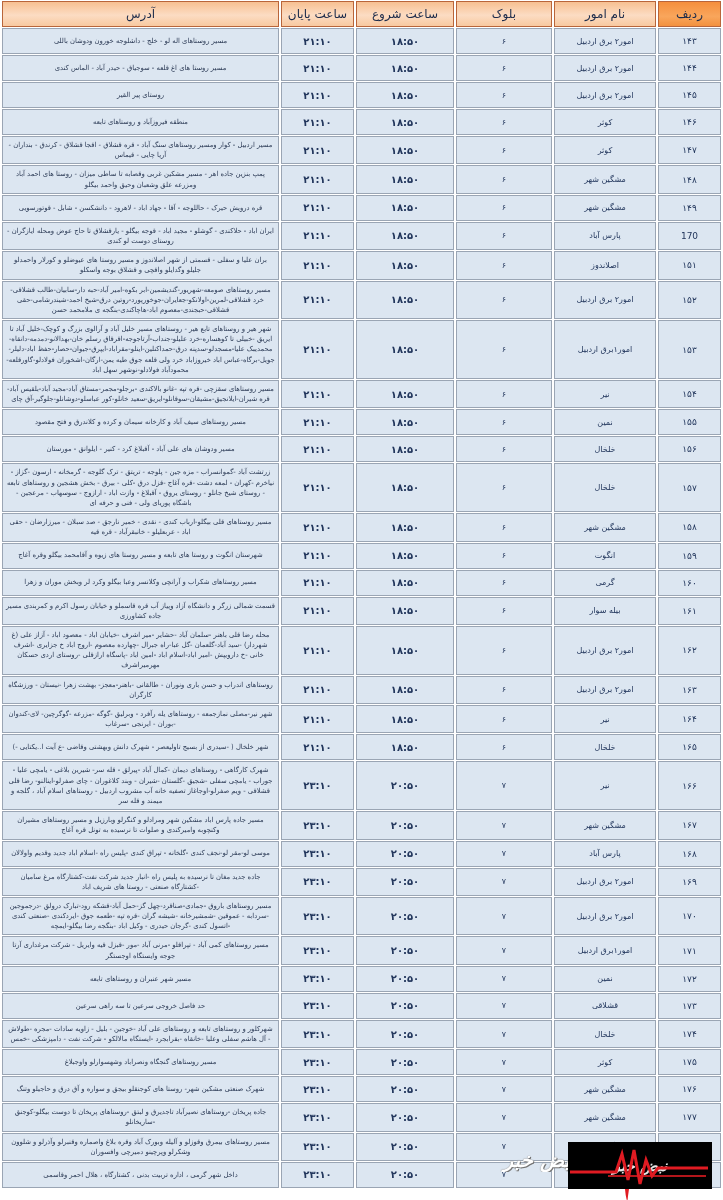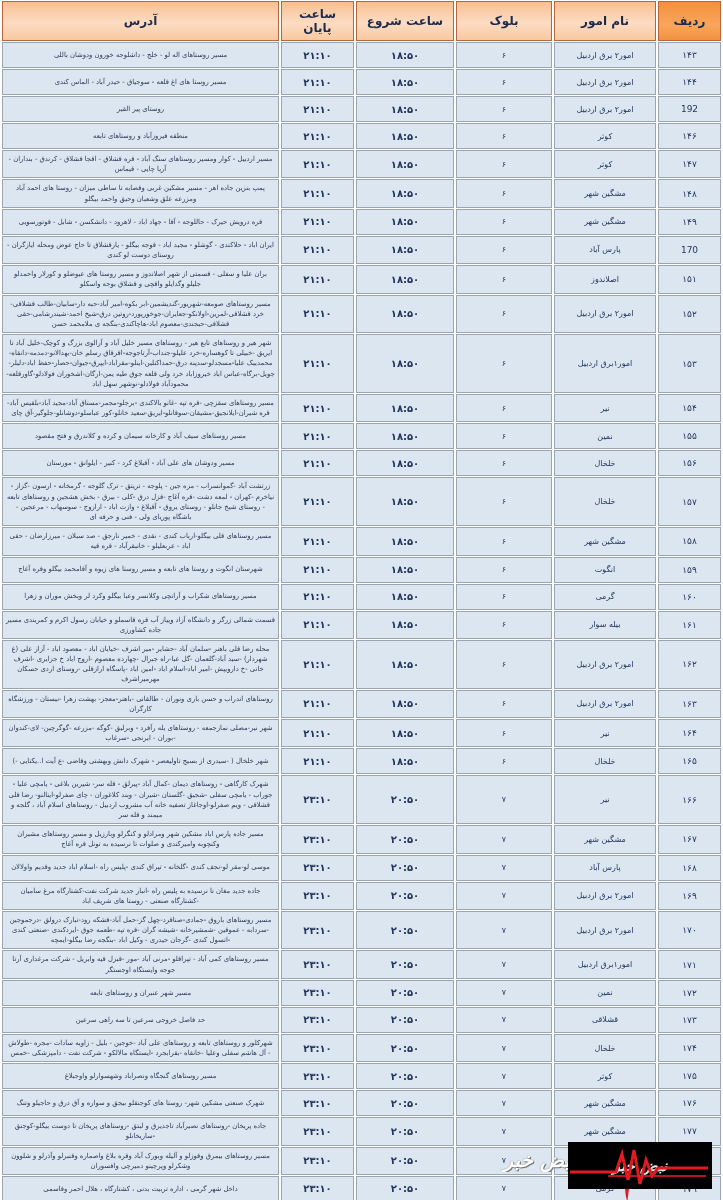--- a/index.html
+++ b/index.html
@@ -2,21 +2,21 @@
 <html lang="fa" dir="rtl"><head>
 <meta charset="utf-8">
 <style>
   html,body{margin:0;padding:0;background:#ffffff;}
   body{width:723px;height:1200px;position:relative;overflow:hidden;
        font-family:"DejaVu Sans","Liberation Sans",sans-serif;}
   .sched-table{width:723px;table-layout:fixed;border-collapse:separate;
        border-spacing:2px 1px;direction:rtl;}
   .sched-table th{
        background:linear-gradient(180deg,#f7c091 0%,#fcdcc3 55%,#f8c9a0 100%);
-       border:1px solid #b9653a;color:#1c2b4a;font-weight:bold;
+       border:1px solid #b9653a;color:#1c2b4a;font-weight:normal;
        font-size:12px;padding:5px 2px;text-align:center;}
   .sched-table th.first{
        background:linear-gradient(180deg,#f58f3d 0%,#f9a65c 60%,#f2913f 100%);
        border:1px solid #b9653a;}
   .sched-table td{
        background:#dce6f1;border:1px solid #9aa5b4;
        text-align:center;vertical-align:middle;
        color:#22365c;padding:3px 3px;height:18px;}
   td.c-no{font-size:9px;font-weight:normal;}
   td.c-dept{font-size:8px;text-align:center;}
@@ -73,21 +73,21 @@
   <tr>
     <td class="c-no">۱۴۴</td>
     <td class="c-dept">امور۲ برق اردبیل</td>
     <td class="c-block">۶</td>
     <td class="c-time">۱۸:۵۰</td>
     <td class="c-time">۲۱:۱۰</td>
     <td class="c-addr">مسیر روستا های اغ قلعه - سوجیاق - حیدر آباد - الماس کندی</td>
   </tr>
 
   <tr>
-    <td class="c-no">192</td>
+    <td class="c-no">۱۴۵</td>
     <td class="c-dept">امور۲ برق اردبیل</td>
     <td class="c-block">۶</td>
     <td class="c-time">۱۸:۵۰</td>
     <td class="c-time">۲۱:۱۰</td>
     <td class="c-addr">روستای پیر القیر</td>
   </tr>
 
   <tr>
     <td class="c-no">۱۴۶</td>
     <td class="c-dept">کوثر</td>

